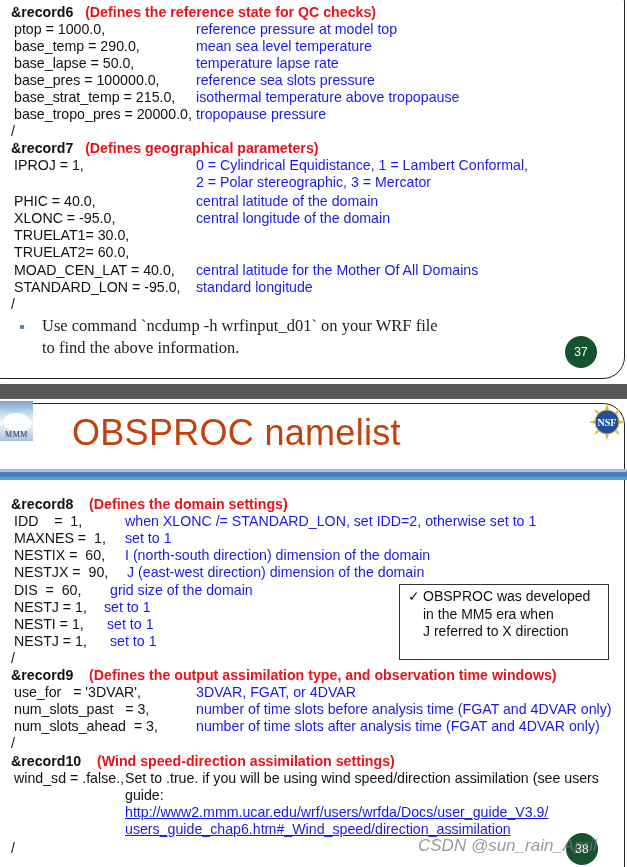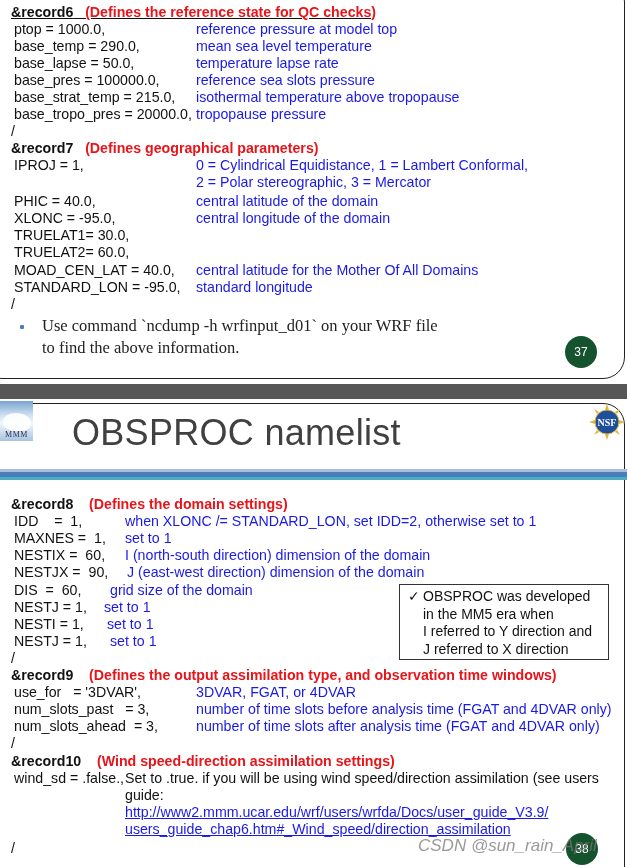--- a/index.html
+++ b/index.html
@@ -18,21 +18,21 @@
   .hdr .kw { color: #111; }
   .hdr .desc { color: #e8141a; }
   .blue { color: #1a1ae6; }
   .slash { color: #111; }
   .bullet-line { position: absolute; font-family: "Liberation Serif", serif; font-size: 16.5px; line-height: 22px; color: #222; white-space: nowrap; }
   .bullet-dot { position: absolute; width: 4px; height: 4px; background: #4f7fbf; border-radius: 1px; }
   .page-num {
     position: absolute; width: 32px; height: 32px; border-radius: 50%; background: #14532d; color: #fff;
     font-size: 12px; display: flex; align-items: center; justify-content: center;
   }
-  .title { position: absolute; left: 72px; top: 412px; font-size: 36px; color: #404040; font-family: "Liberation Sans", sans-serif; letter-spacing: 0.3px; }
+  .title { position: absolute; left: 72px; top: 412px; font-size: 36px; color: #c2410c; font-family: "Liberation Sans", sans-serif; letter-spacing: 0.3px; }
   .mmm-logo { position: absolute; left: 0; top: 401px; width: 33px; height: 40px;
     background: linear-gradient(180deg, #7aa3cf 0%, #cfe0f0 35%, #f3f6fa 55%, #a9c3df 100%); }
   .mmm-logo .cloud { position: absolute; left: 3px; top: 12px; width: 28px; height: 18px; background: #fff; border-radius: 50% 60% 40% 50%; opacity: .9; }
   .mmm-logo .txt { position: absolute; left: 0; bottom: 2px; width: 33px; text-align: center; font-family: "Liberation Serif", serif; font-size: 8px; color: #22305a; letter-spacing: .5px; }
   .nsf-logo { position: absolute; left: 589px; top: 404px; width: 36px; height: 36px; }
   .sep1 { position: absolute; left: 0; top: 469px; width: 627px; height: 3px; background: #a9bedb; }
   .sep2 { position: absolute; left: 0; top: 472px; width: 627px; height: 5px; background: #4a7ebb; }
   .sep3 { position: absolute; left: 0; top: 477px; width: 627px; height: 3px; background: #4bacc6; }
   .note-box {
     position: absolute; left: 399px; top: 584px; width: 210px; height: 76px;
@@ -41,21 +41,21 @@
   .note-box .nl { font-size: 14px; line-height: 17.5px; color: #111; white-space: nowrap; }
   .note-box .check { display: inline-block; width: 15px; }
   .link { color: #1a1ae6; text-decoration: underline; }
   .watermark { position: absolute; left: 418px; top: 836px; font-size: 17px; color: rgba(120,120,120,0.75); white-space: nowrap; z-index: 5; font-style: italic; }
 </style>
 </head>
 <body>
 
 <div class="slide1"></div>
 
-<div class="line hdr" style="left:11px; top:4px;text-decoration:underline;">
+<div class="line hdr" style="left:11px; top:4px;">
   <span class="kw">&amp;record6</span>&nbsp;&nbsp;&nbsp;<span class="desc">(Defines the reference state for QC checks)</span>
 </div>
 
 <div class="line" style="left:14px; top:21px;">ptop =  1000.0,</div>
 <div class="line blue" style="left:196px; top:21px;">reference pressure at model top</div>
 <div class="line" style="left:14px; top:38px;">base_temp  = 290.0,</div>
 <div class="line blue" style="left:196px; top:38px;">mean sea level temperature</div>
 <div class="line" style="left:14px; top:55px;">base_lapse = 50.0,</div>
 <div class="line blue" style="left:196px; top:55px;">temperature lapse rate</div>
 <div class="line" style="left:14px; top:72px;">base_pres = 100000.0,</div>
@@ -140,21 +140,20 @@
 <div class="line blue" style="left:104px; top:599px;">set to 1</div>
 <div class="line" style="left:14px; top:616px;">NESTI = 1,</div>
 <div class="line blue" style="left:107px; top:616px;">set to 1</div>
 <div class="line" style="left:14px; top:633px;">NESTJ = 1,</div>
 <div class="line blue" style="left:110px; top:633px;">set to 1</div>
 <div class="line slash" style="left:11px; top:650px;">/</div>
 
 <div class="note-box">
   <div class="nl"><span class="check">✓</span><span>OBSPROC was developed</span></div>
   <div class="nl" style="padding-left:15px;">in the MM5 era when</div>
-  <div class="nl" style="padding-left:15px;">I referred to Y direction and</div>
   <div class="nl" style="padding-left:15px;">J referred to X direction</div>
 </div>
 
 <div class="line hdr" style="left:11px; top:667px;">
   <span class="kw">&amp;record9</span>&nbsp;&nbsp;&nbsp;&nbsp;<span class="desc">(Defines the output assimilation type, and observation time windows)</span>
 </div>
 
 <div class="line" style="left:14px; top:684px; white-space:pre;">use_for   = '3DVAR',</div>
 <div class="line blue" style="left:196px; top:684px;">3DVAR, FGAT, or 4DVAR</div>
 <div class="line" style="left:14px; top:701px; white-space:pre;">num_slots_past   = 3,</div>

